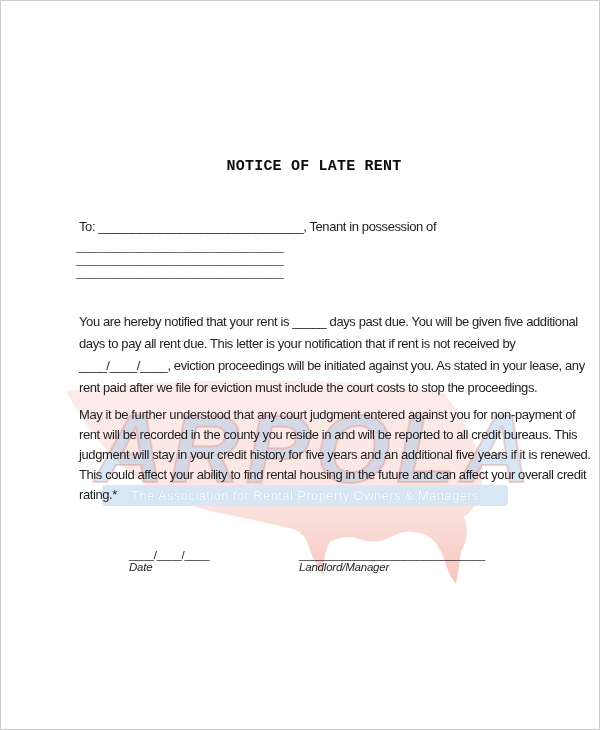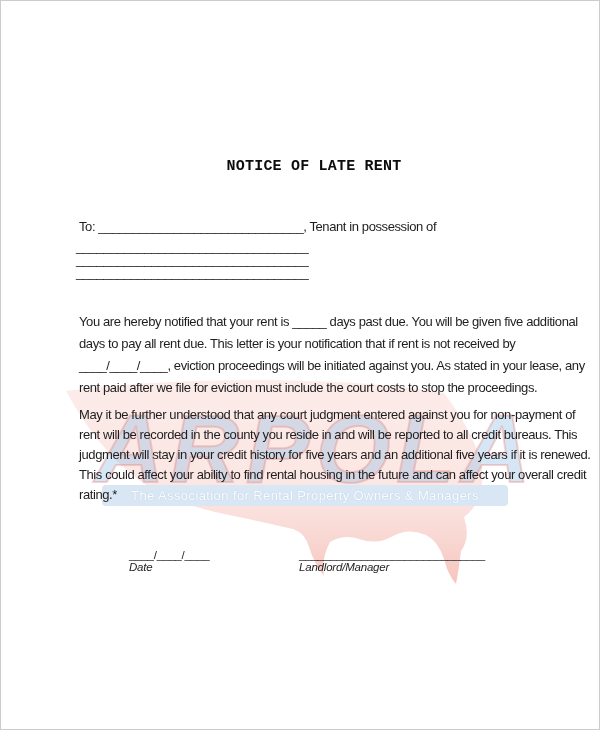--- a/index.html
+++ b/index.html
@@ -37,21 +37,21 @@
     position:absolute;left:0;top:157px;width:452px;padding-left:18px;box-sizing:border-box;
     text-align:center;font-size:15px;font-weight:bold;color:#0d0d0d;letter-spacing:0.2px;
     white-space:nowrap;
     font-family:Liberation Mono, monospace;
   }
   .body-text{
     font-size:13px;letter-spacing:-0.4px;color:#1e1e1e;
     white-space:pre;
   }
   .to-line{position:absolute;left:0;top:218px;line-height:15px;}
-  .address-lines{position:absolute;left:-3px;top:239px;line-height:13px;}
+  .address-lines{position:absolute;left:-3px;top:239px;line-height:13px;font-family:Liberation Serif, serif;}
   .para1{position:absolute;left:0;top:310px;line-height:22px;}
   .para2{position:absolute;left:0;top:404px;line-height:20px;}
   
   .sig-block{position:absolute;z-index:2;font-size:11.5px;letter-spacing:-0.2px;}
   .sig-date{left:128px;top:548px;width:134px;}
   .sig-landlord{left:298px;top:548px;width:194px;}
   .sig-blank{line-height:12px;white-space:nowrap;color:#1e1e1e;}
   .sig-label{line-height:12px;margin-top:0;font-style:italic;color:#1e1e1e;}
 </style>
 </head>

